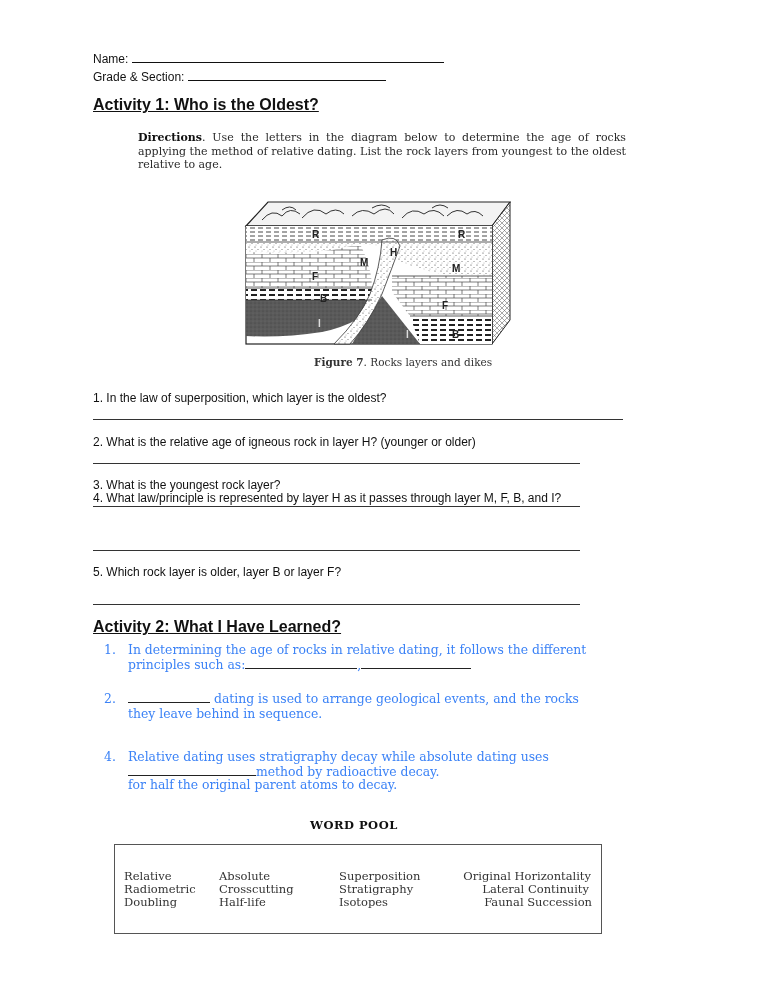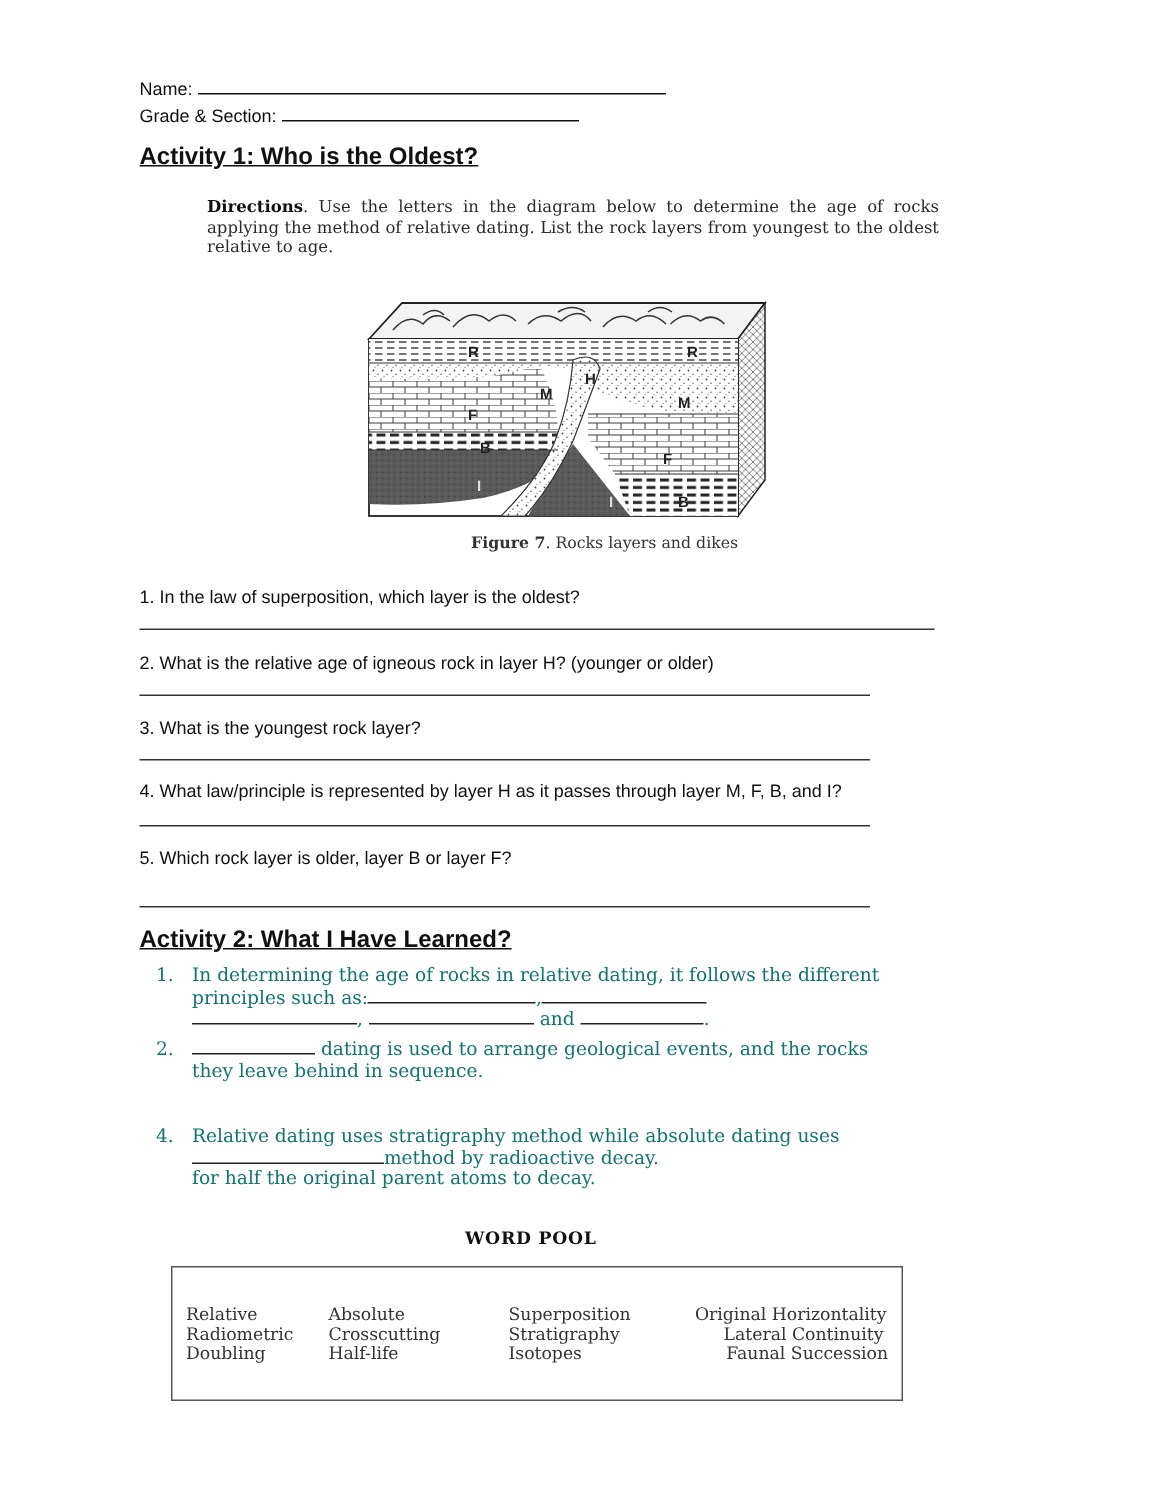--- a/index.html
+++ b/index.html
@@ -6,21 +6,21 @@
   body { width: 768px; height: 994px; position: relative; overflow: hidden; color: #111; }
   .sans { font-family: "Liberation Sans", "DejaVu Sans", sans-serif; }
   .serif { font-family: "DejaVu Serif", "Liberation Serif", serif; }
   .abs { position: absolute; white-space: nowrap; }
   .field-line { display: inline-block; border-bottom: 1px solid #111; vertical-align: baseline; }
   .q { font-size: 12px; }
   .ans-line { position: absolute; border-bottom: 1px solid #333; height: 0; }
   .heading { font-weight: bold; text-decoration: underline; font-size: 16px; }
   .dir { font-size: 11px; line-height: 13.5px; color: #2a2a2a; white-space: normal; text-align: justify; }
   .dir b { color: #111; }
-  .a2 { font-size: 12.4px; line-height: 14.5px; color: #0f766e; }
+  .a2 { font-size: 12.4px; line-height: 14.5px; color: #3b82f6; }
   .blank { display: inline-block; border-bottom: 1px solid #222; height: 10px; vertical-align: baseline; }
   .num { display: inline-block; width: 24px; }
   .pool-box { position: absolute; left: 114px; top: 844px; width: 486px; height: 88px; border: 1.5px solid #555; }
   .pool-word { position: absolute; font-size: 11.5px; color: #333; white-space: nowrap; }
   .caption { font-size: 10.5px; color: #333; }
 </style>
 </head>
 <body>
 
 <div class="abs sans q" style="left:93px; top:52px;">
@@ -126,48 +126,45 @@
 
 <div class="abs sans q" style="left:93px; top:391px;">1. In the law of superposition, which layer is the oldest?</div>
 <div class="ans-line" style="left:93px; top:419px; width:530px;"></div>
 
 <div class="abs sans q" style="left:93px; top:435px;">2. What is the relative age of igneous rock in layer H? (younger or older)</div>
 <div class="ans-line" style="left:93px; top:463px; width:487px;"></div>
 
 <div class="abs sans q" style="left:93px; top:478px;">3. What is the youngest rock layer?</div>
 <div class="ans-line" style="left:93px; top:506px; width:487px;"></div>
 
-<div class="abs sans q" style="left:93px; top:520px;"> 4. What law/principle is represented by layer H as it passes through layer M, F, B, and I?</div>
+<div class="abs sans q" style="left:93px; top:491px;"> 4. What law/principle is represented by layer H as it passes through layer M, F, B, and I?</div>
 <div class="ans-line" style="left:93px; top:550px; width:487px;"></div>
 
 <div class="abs sans q" style="left:93px; top:565px;">5. Which rock layer is older, layer B or layer F?</div>
 <div class="ans-line" style="left:93px; top:604px; width:487px;"></div>
 
 <div class="abs sans heading" style="left:93px; top:618px;">Activity 2: What I Have Learned?</div>
 
 <div class="abs serif a2" style="left:104px; top:643px;">
   <div><span class="num">1.</span><span>In determining the age of rocks in relative dating, it follows the different</span></div>
   <div style="padding-left:24px;">
     <span>principles such as:</span><span class="blank" style="width:112px;"></span><span>,</span><span class="blank" style="width:110px;"></span>
   </div>
-  <div style="padding-left:24px;">
-    <span class="blank" style="width:110px;"></span><span>,</span> <span class="blank" style="width:110px;"></span> <span>and</span> <span class="blank" style="width:82px;"></span><span>.</span>
-  </div>
 </div>
 
 <div class="abs serif a2" style="left:104px; top:692px;">
   <div><span class="num">2.</span><span class="blank" style="width:82px;"></span> <span>dating is used to arrange geological events, and the rocks</span></div>
   <div style="padding-left:24px;">they leave behind in sequence.</div>
 </div>
 
 <div class="abs serif a2" style="left:104px; top:721px;">
 </div>
 
 <div class="abs serif a2" style="left:104px; top:750px;">
-  <div><span class="num">4.</span><span>Relative dating uses stratigraphy method while absolute dating uses</span></div>
+  <div><span class="num">4.</span><span>Relative dating uses stratigraphy decay while absolute dating uses</span></div>
   <div style="padding-left:24px;"><span class="blank" style="width:128px;"></span><span>method by radioactive decay.</span></div>
 </div>
 
 <div class="abs serif a2" style="left:104px; top:778px;">
   <div style="padding-left:24px;">for half the original parent atoms to decay.</div>
 </div>
 
 <div class="abs serif" style="left:310px; top:818px; font-size:11.5px; font-weight:bold; letter-spacing:0.5px; color:#111;">WORD POOL</div>
 
 <div class="pool-box">

